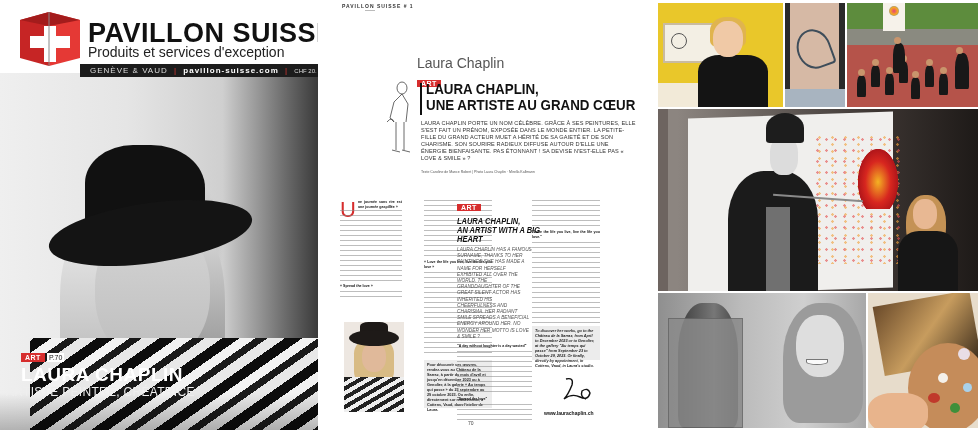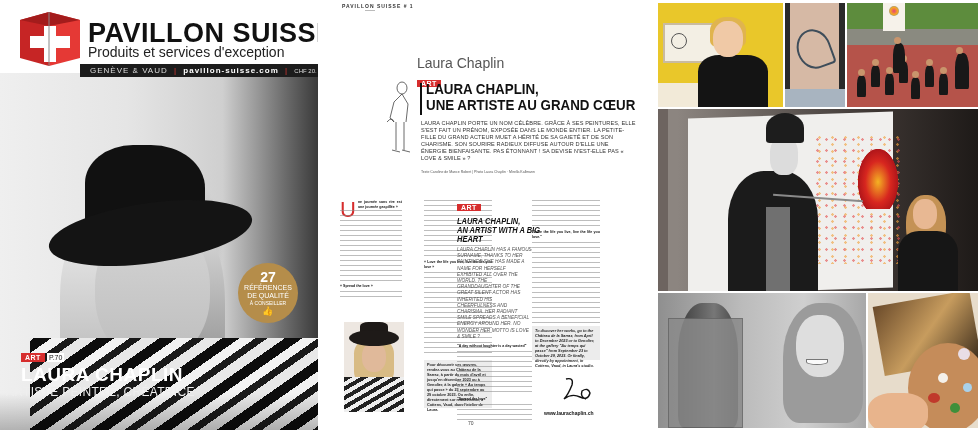--- a/index.html
+++ b/index.html
@@ -152,27 +152,20 @@
   <div class="brand-title">PAVILLON SUISSE</div>
   <div class="brand-sub">Produits et services d'exception</div>
   <div class="brand-bar">
     <span>GENÈVE &amp; VAUD</span>
     <span class="sep">|</span>
     <span class="url">pavillon-suisse.com</span>
     <span class="sep">|</span>
     <span class="price">CHF 20.</span>
   </div>
 
-  <div class="badge">
-    <span class="num">27</span>
-    <span class="l1">RÉFÉRENCES</span>
-    <span class="l2">DE QUALITÉ</span>
-    <span class="l3">À CONSEILLER</span>
-    <span class="thumb">👍</span>
-  </div>
 
   <div class="cover-tags">
     <span class="tag-red">ART</span>
     <span class="tag-page">P.70</span>
   </div>
   <div class="cover-name">LAURA CHAPLIN</div>
   <div class="cover-role">ARTISTE PEINTRE, CRÉATRICE</div>
 </div>
 
 <div class="article">

